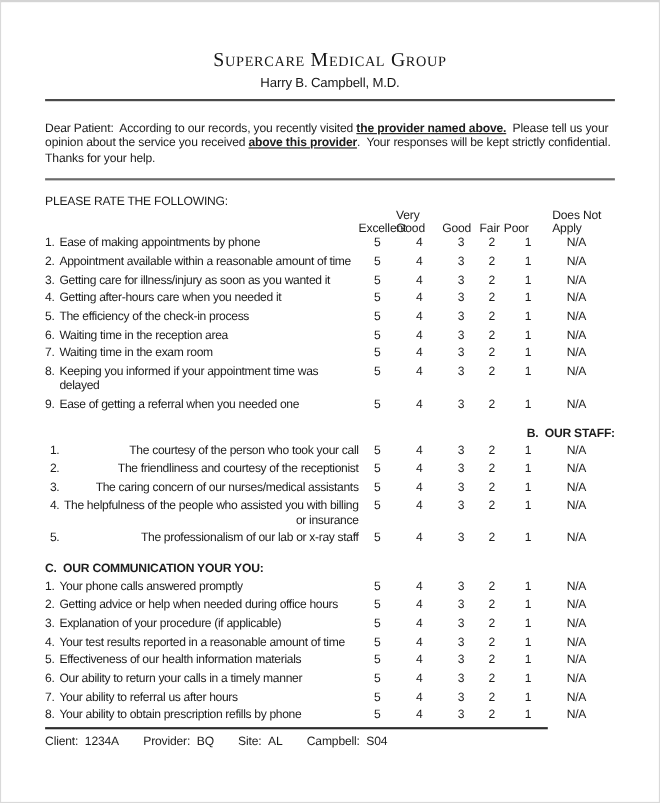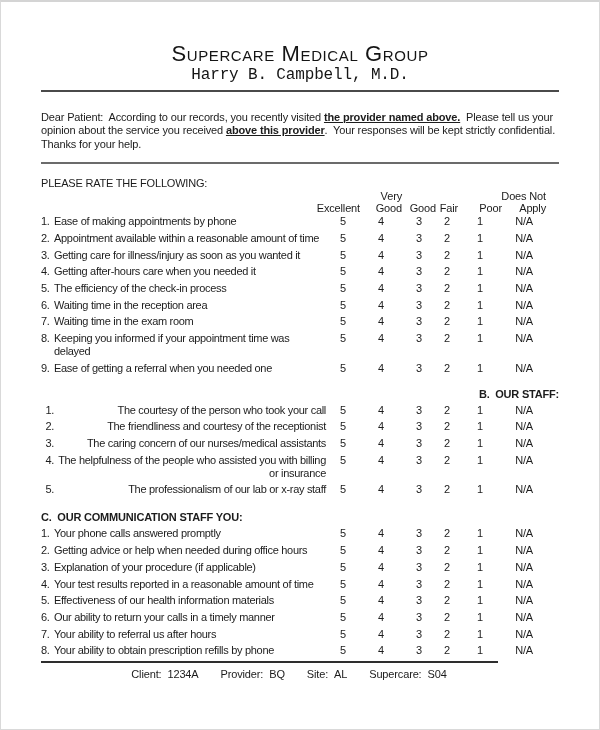--- a/index.html
+++ b/index.html
@@ -12,55 +12,55 @@
     border-top:2px solid #d4d4d4;
     padding:0 40px;
     font-family:"Liberation Sans","DejaVu Sans",sans-serif;
     font-size:11px;
     color:#1c1c1c;
     letter-spacing:-0.15px;
     overflow:hidden;
   }
   .clinic-header { text-align:center; margin-top:40px; }
   .clinic-name {
-    font-family:Liberation Sans, sans-serif;
+    font-family:Liberation Serif, serif;
     font-variant:small-caps;
-    font-size:22px; line-height:24px;
+    font-size:18px; line-height:24px;
     letter-spacing:0.6px; color:#151515;
   }
   .provider-name {
-    font-family:Liberation Mono, monospace;
-    font-size:16px; line-height:19px; color:#151515;
+    font-family:Liberation Sans, sans-serif;
+    font-size:12px; line-height:19px; color:#151515;
   }
   .rule { border:none; border-top:2px solid #4a4a4a; margin:0; }
   .rule-header { margin-top:5px; }
   .rule-intro  { border-top-color:#6b6b6b; margin-top:11px; }
   .rule-footer { border-top-color:#2e2e2e; width:457px; }
   .intro { margin:19px 0 0 0; line-height:13.4px; white-space:pre-wrap; }
   .bu { font-weight:bold; text-decoration:underline; }
   .please-rate { font-weight:normal; margin-top:13px; white-space:pre-wrap; letter-spacing:-0.2px; }
   .grid-row {
     display:grid;
     grid-template-columns:285px 34px 42px 34px 22px 44px 44px;
     align-items:start;
   }
   .cell { display:flex; justify-content:center; white-space:nowrap; }
   .col-header-row { margin-top:2px; }
-  .col-head { flex-direction:column; align-items:flex-end; }
+  .col-head { flex-direction:column; align-items:flex-start; }
   .col-line { height:11.5px; line-height:11.5px; }
   .label-cell { justify-content:flex-start; white-space:normal; }
   .item-row { line-height:13px; margin-bottom:3.7px; letter-spacing:-0.3px; }
   .item-num { flex:0 0 13px; }
   .item-text { flex:1 1 auto; }
   .section-title { font-weight:bold; white-space:pre-wrap; margin-bottom:4px; letter-spacing:-0.2px; }
   .section-a { margin-top:1px; }
   .section-b { margin-top:13px;text-align:right; }
   .section-c { margin-top:15px; }
   .rule-footer { margin-top:1px; }
-  .footer { margin-top:5px; display:flex;justify-content:center; }
+  .footer { margin-top:5px; display:flex; }
   .footer-field { margin-right:22px; }
   .f-label { margin-right:6px; }
 </style>
 </head>
 <body>
 
 <div class="page">
 
   <div class="clinic-header">
     <div class="clinic-name">Supercare Medical Group</div>
@@ -271,21 +271,21 @@
           </div>
           <div class="cell rate-cell">5</div>
           <div class="cell rate-cell">4</div>
           <div class="cell rate-cell">3</div>
           <div class="cell rate-cell">2</div>
           <div class="cell rate-cell">1</div>
           <div class="cell rate-cell">N/A</div>
         </div>
       </section>
       <section class="section section-c">
-        <div class="section-title">C.  OUR COMMUNICATION STAFF YOU:</div>
+        <div class="section-title">C.  OUR COMMUNICATION YOUR YOU:</div>
         <div class="grid-row item-row">
           <div class="cell label-cell">
             <span class="item-num">1.</span>
             <span class="item-text">Your phone calls answered promptly</span>
           </div>
           <div class="cell rate-cell">5</div>
           <div class="cell rate-cell">4</div>
           <div class="cell rate-cell">3</div>
           <div class="cell rate-cell">2</div>
           <div class="cell rate-cell">1</div>
@@ -377,16 +377,16 @@
         </div>
       </section>
     </div>
 
   <hr class="rule rule-footer">
 
   <div class="footer" id="footerFields">
       <span class="footer-field"><span class="f-label">Client:</span><span class="f-value">1234A</span></span>
       <span class="footer-field"><span class="f-label">Provider:</span><span class="f-value">BQ</span></span>
       <span class="footer-field"><span class="f-label">Site:</span><span class="f-value">AL</span></span>
-      <span class="footer-field"><span class="f-label">Supercare:</span><span class="f-value">S04</span></span>
+      <span class="footer-field"><span class="f-label">Campbell:</span><span class="f-value">S04</span></span>
     </div>
 
 </div>
 
 </body></html>

